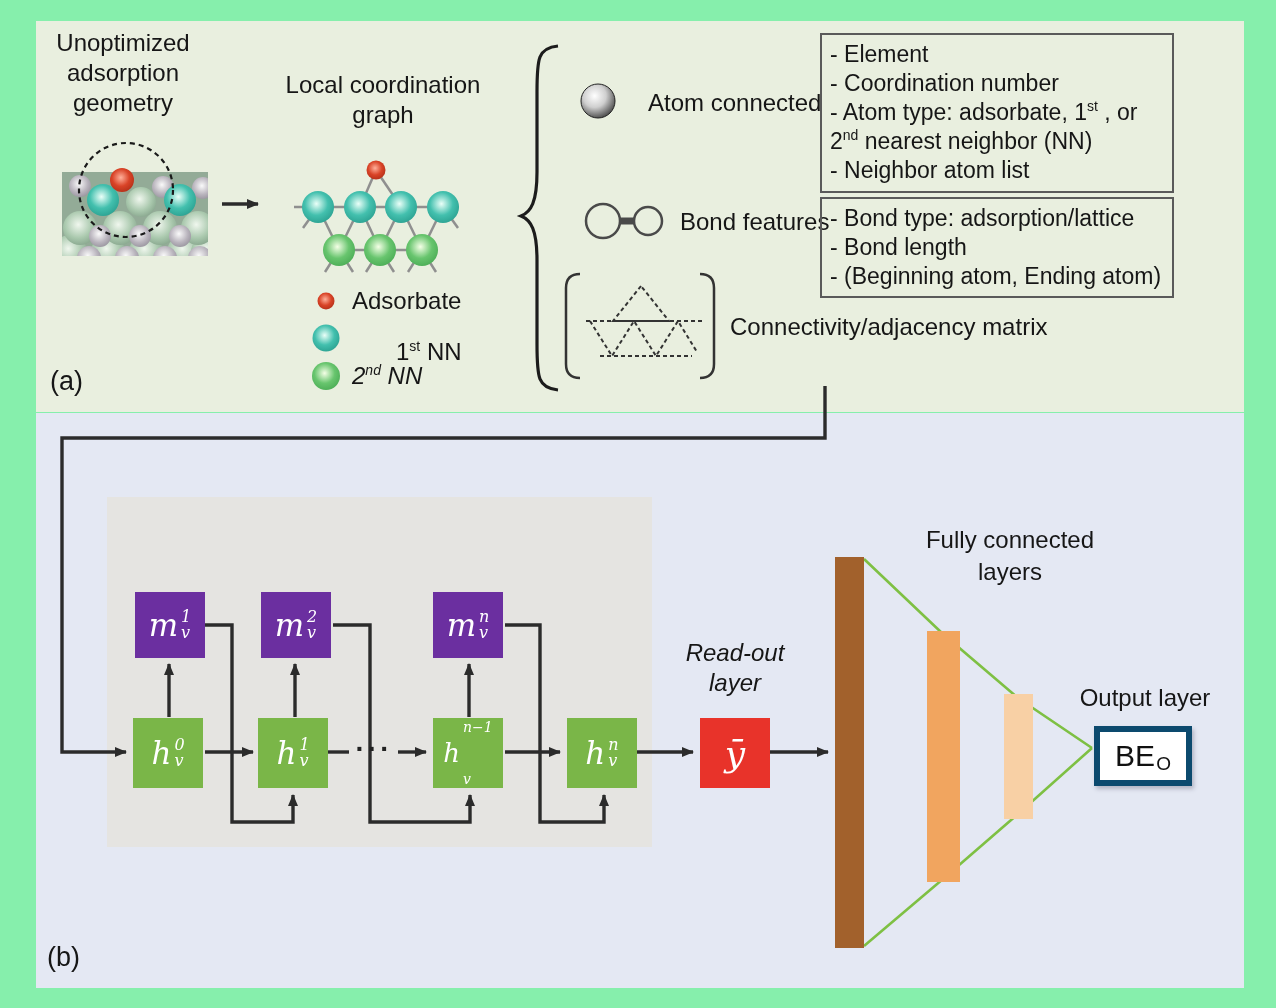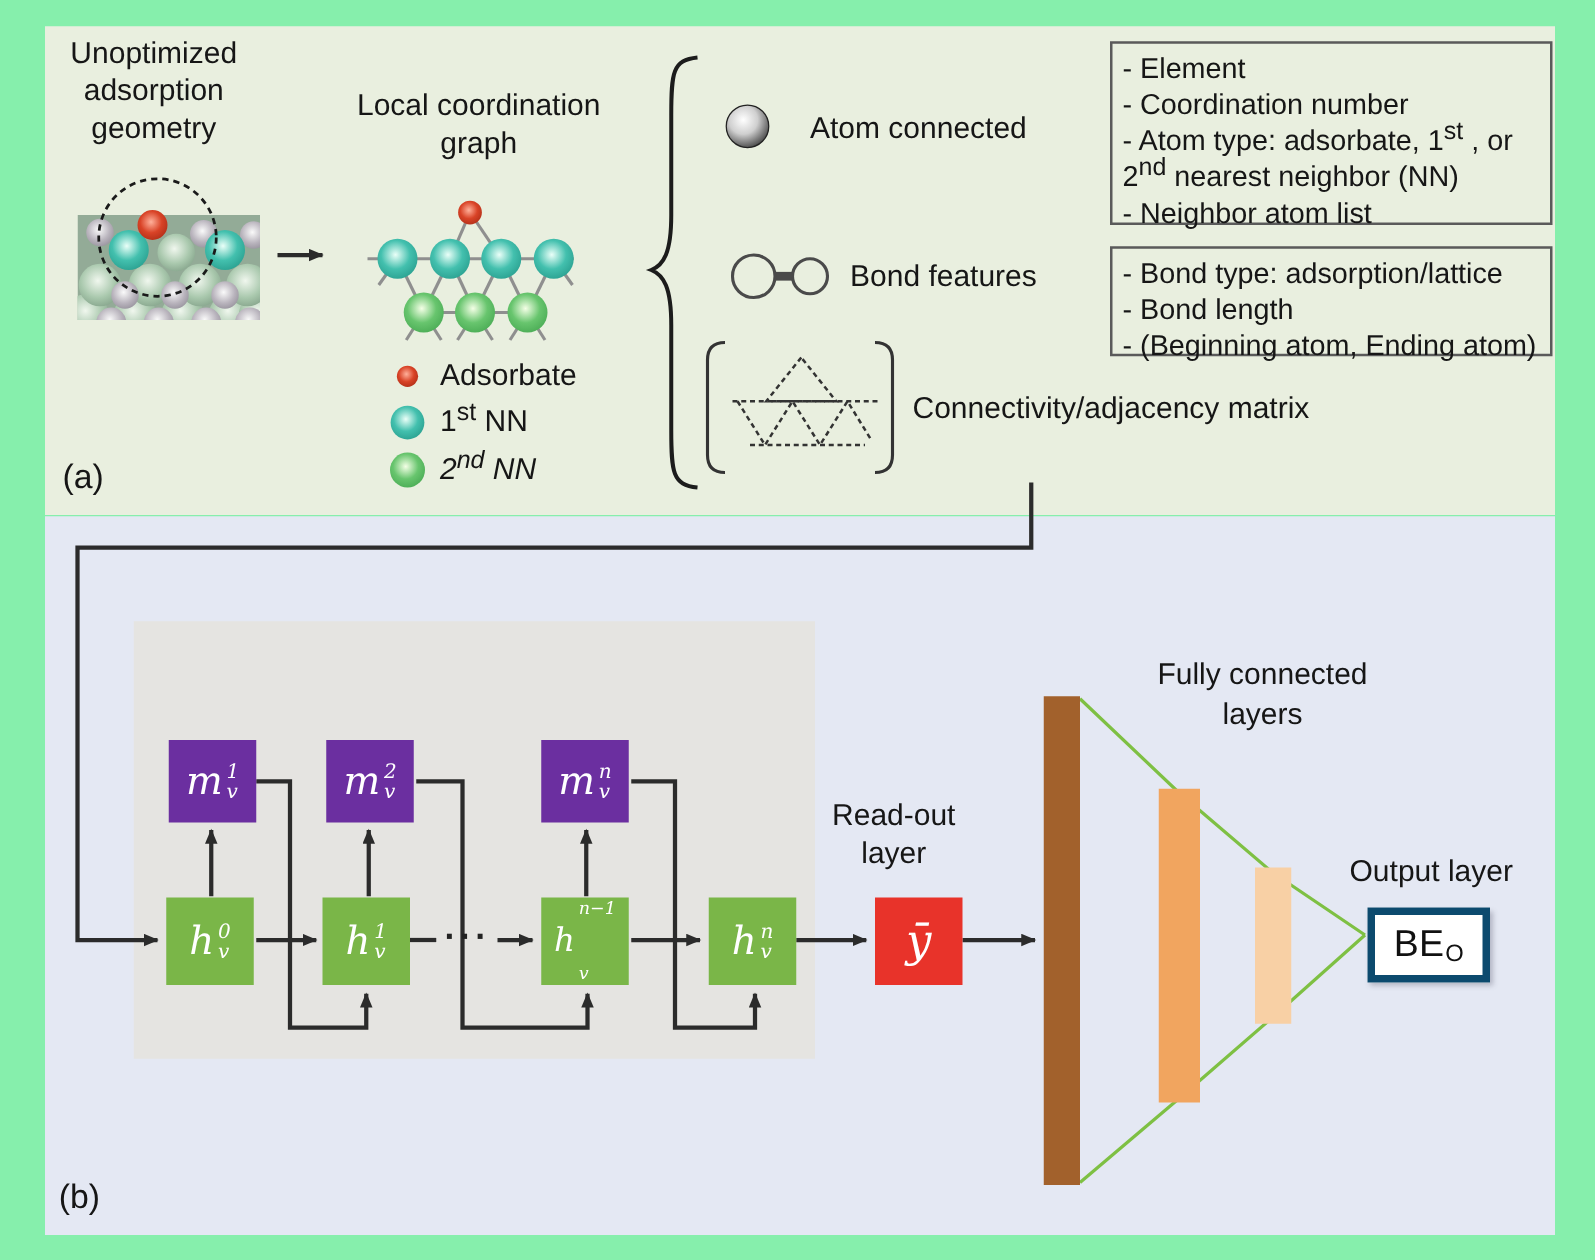--- a/index.html
+++ b/index.html
@@ -12,42 +12,42 @@
   #gfx{position:absolute;left:0;top:0;z-index:1;pointer-events:none;}
   .txt{position:absolute;z-index:2;}
   .ctr{text-align:center;}
   .t24{font-size:24px;line-height:30px;}
   .t27{font-size:27px;}
   #title-geometry{left:38px;top:28px;width:170px;}
   #title-graph{left:268px;top:70px;width:230px;}
   #atom-features-label{left:648px;top:88px;}
   #bond-features-label{left:680px;top:207px;}
   #connectivity-label{left:730px;top:312px;}
-  .featbox{position:absolute;z-index:2;left:888px;width:336px;border:2px solid #5a5a5a;
-           padding:5px 6px 0 8px;font-size:23px;line-height:29px;background:transparent;}
+  .featbox{position:absolute;z-index:2;left:820px;width:336px;border:2px solid #5a5a5a;
+           padding:5px 6px 13px 8px;font-size:23px;line-height:29px;background:transparent;}
   #atom-box{top:33px;height:138px;}
   #bond-box{top:197px;height:79px;}
-  sup.s{font-size:20px;line-height:0;}
+  sup.s{font-size:14px;line-height:0;}
   #legend{left:312px;top:286px;width:220px;}
   .leg-row{position:absolute;left:40px;font-size:24px;}
   #label-a{left:50px;top:366px;}
   #label-b{left:47px;top:942px;}
   #msg-box{left:107px;top:497px;width:545px;height:350px;background:var(--gray_box_bg);z-index:1;}
   #msg-title{left:107px;top:514px;width:545px;}
   .mathbox{position:absolute;z-index:2;width:70px;height:70px;display:flex;align-items:center;justify-content:center;
            font-family:"DejaVu Serif",serif;font-style:italic;color:#ffffff;font-size:31px;}
   .mbox{background:var(--purple);height:66px;}
   .hbox{background:var(--green_box);}
   .ss{display:inline-flex;flex-direction:column;margin-left:3px;font-size:16px;line-height:1.02;}
   .ss .sub{font-style:italic;}
   #m1{left:135px;top:592px;} #m2{left:261px;top:592px;} #mn{left:433px;top:592px;}
   #h0{left:133px;top:718px;} #h1{left:258px;top:718px;} #hn1{left:433px;top:718px;font-size:26px;} #hn{left:567px;top:718px;}
   #hn1 .ss{font-size:14px;gap:38px;}
   #dots{left:351px;top:733px;width:46px;text-align:center;font-size:28px;font-weight:bold;letter-spacing:3px;color:#222;z-index:2;}
-  #readout-label{left:640px;top:638px;width:150px;}
+  #readout-label{left:660px;top:638px;width:150px;font-style:italic;}
   #ybox{left:700px;top:718px;width:70px;height:70px;background:var(--red);display:flex;align-items:center;justify-content:center;
         font-family:"DejaVu Serif",serif;font-style:italic;font-size:36px;color:#fff;z-index:2;}
   #fc-label{left:880px;top:524px;width:260px;line-height:32px;}
   #output-label{left:1045px;top:683px;width:200px;}
   #beo{left:1094px;top:726px;width:86px;height:48px;background:#ffffff;border:6px solid #0c4a6e;
        box-shadow:2px 3px 4px rgba(90,90,110,.35);display:flex;align-items:center;justify-content:center;
        font-size:30px;color:#111;z-index:2;}
   #beo .beo-sub{font-size:19px;position:relative;top:8px;margin-left:1px;}
 </style>
 </head>
@@ -239,21 +239,21 @@
   <div class="featbox" id="bond-box">
     <div>- Bond type: adsorption/lattice</div>
     <div>- Bond length</div>
     <div>- (Beginning atom, Ending atom)</div>
   </div>
 
   <div class="txt t24" id="connectivity-label">Connectivity/adjacency matrix</div>
 
   <div class="txt" id="legend" style="left:312px;top:286px;width:230px;height:110px;">
     <div class="leg-row" style="top:1px;">Adsorbate</div>
-    <div class="leg-row" style="top:38px;"><span>1</span><sup class="s">st</sup>&nbsp;<span>NN</span></div>
+    <div class="leg-row" style="top:52px;margin-left:44px;"><span>1</span><sup class="s">st</sup>&nbsp;<span>NN</span></div>
     <div class="leg-row" style="top:76px;font-style:italic;"><span>2</span><sup class="s">nd</sup>&nbsp;<span>NN</span></div>
   </div>
 
   <div class="txt t27" id="label-a">(a)</div>
 
 
   <div class="mathbox mbox" id="m1">
     <span>m</span>
       <span class="ss">
         <span class="sup">1</span>

